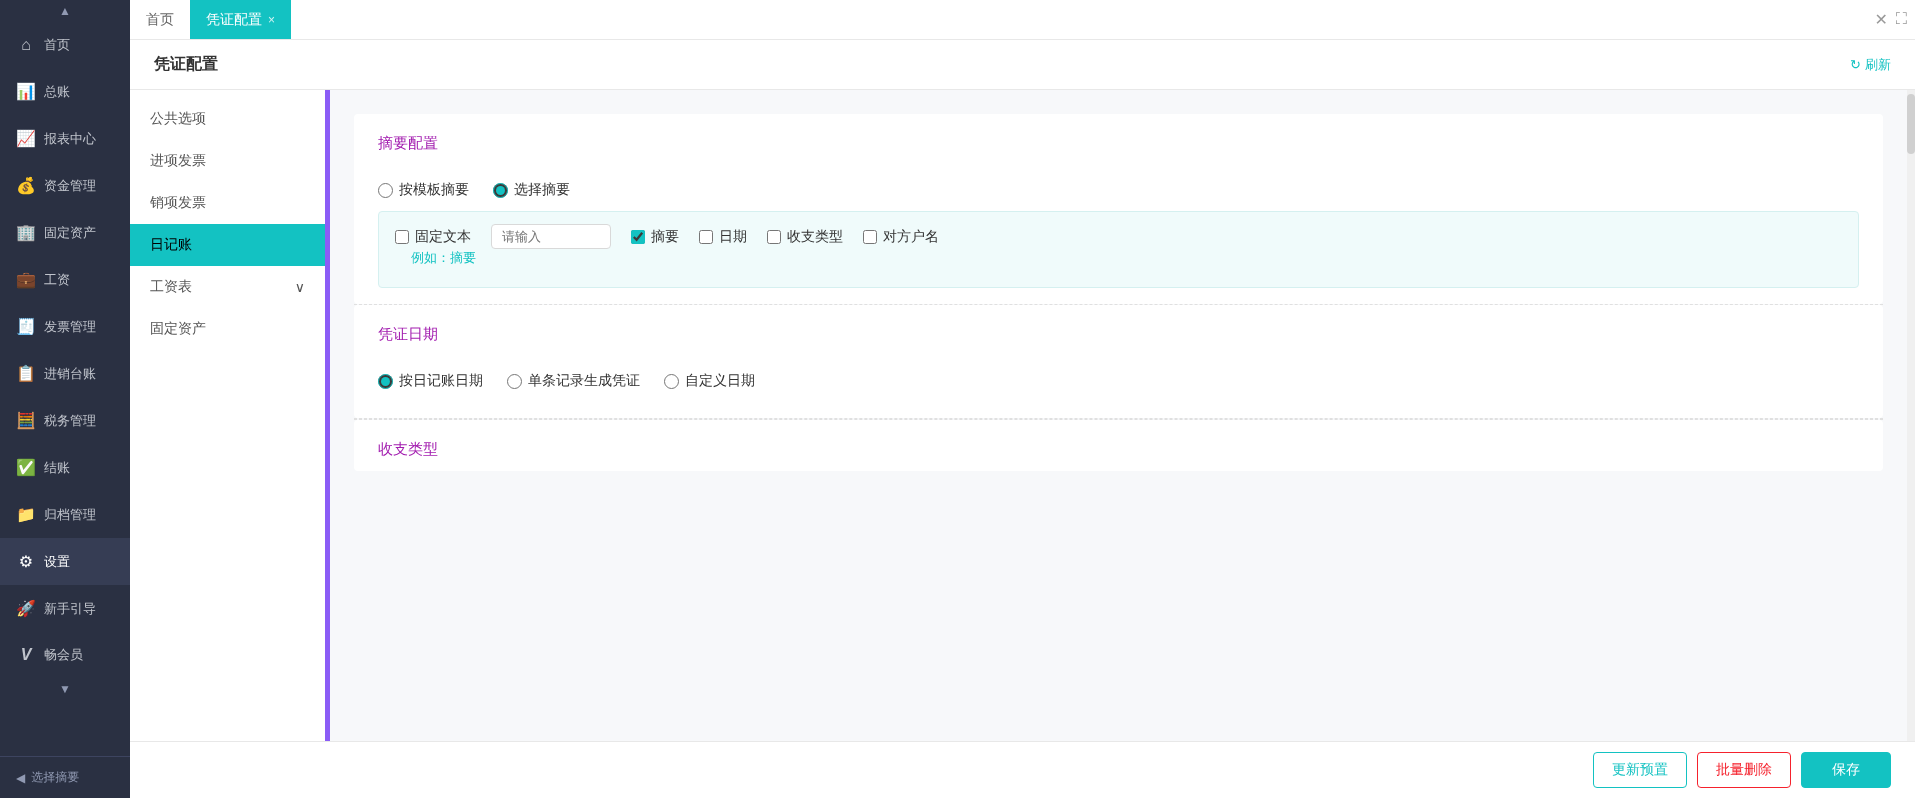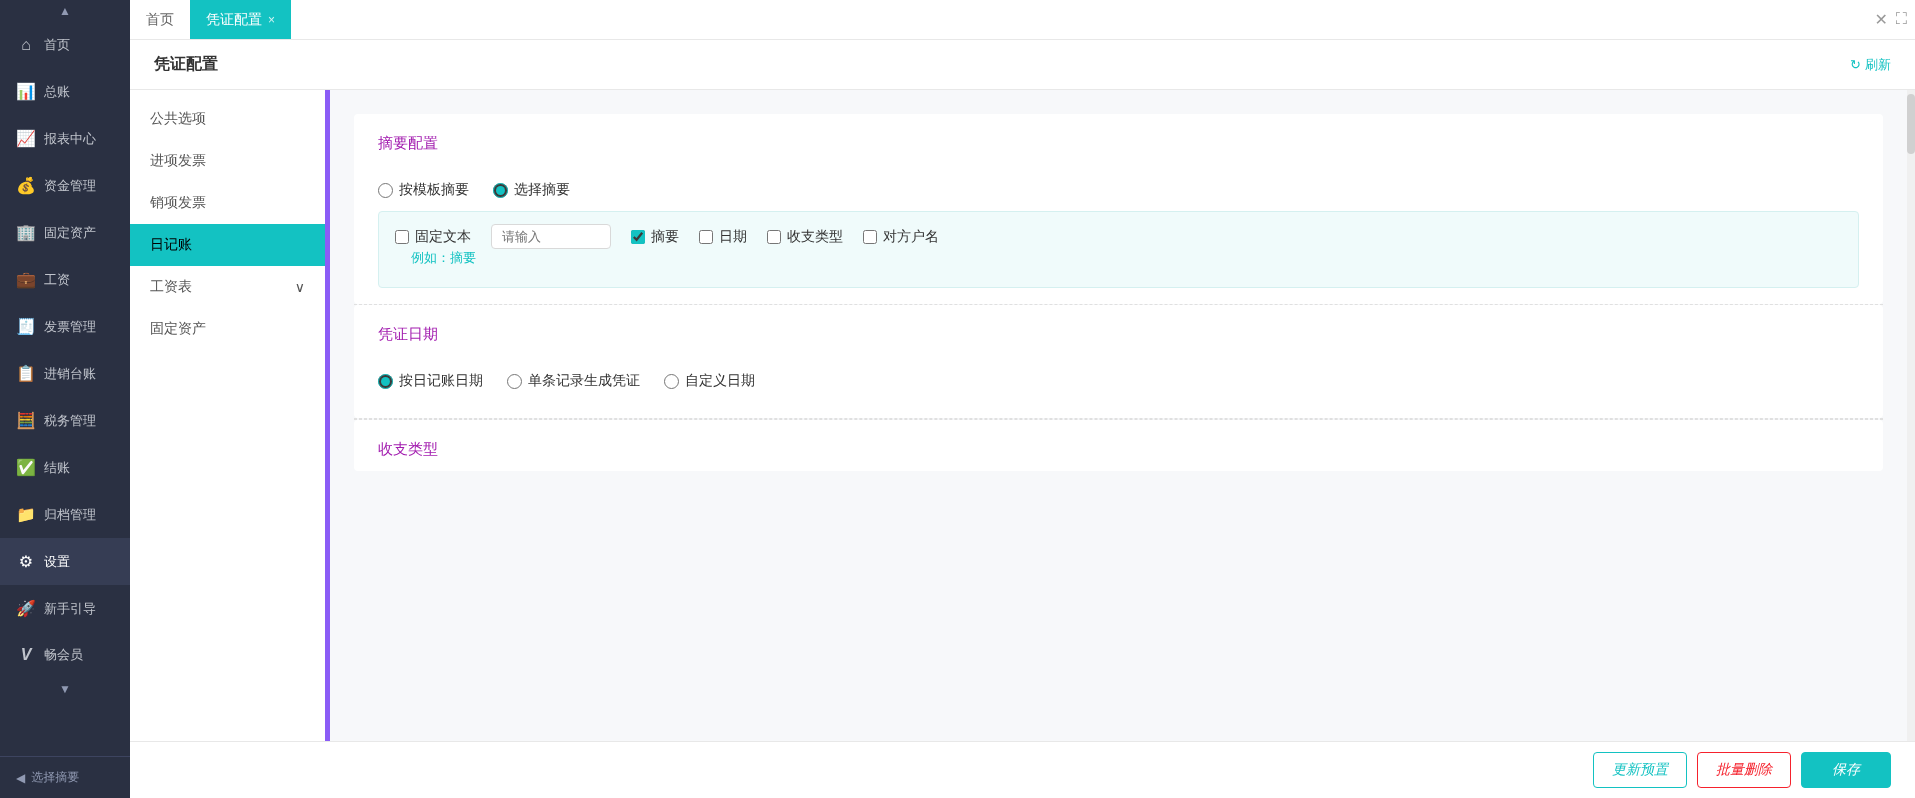--- a/index.html
+++ b/index.html
@@ -263,21 +263,20 @@
       justify-content: flex-end;
       gap: 10px;
       z-index: 100;
     }
     .btn {
       padding: 7px 18px;
       border-radius: 4px;
       cursor: pointer;
       font-size: 14px;
       border: 1px solid transparent;
-      font-style: italic;
     }
     .btn-outline-cyan {
       border-color: #13c2c2;
       color: #13c2c2;
       background: #fff;
     }
     .btn-outline-danger {
       border-color: #f5222d;
       color: #f5222d;
       background: #fff;

